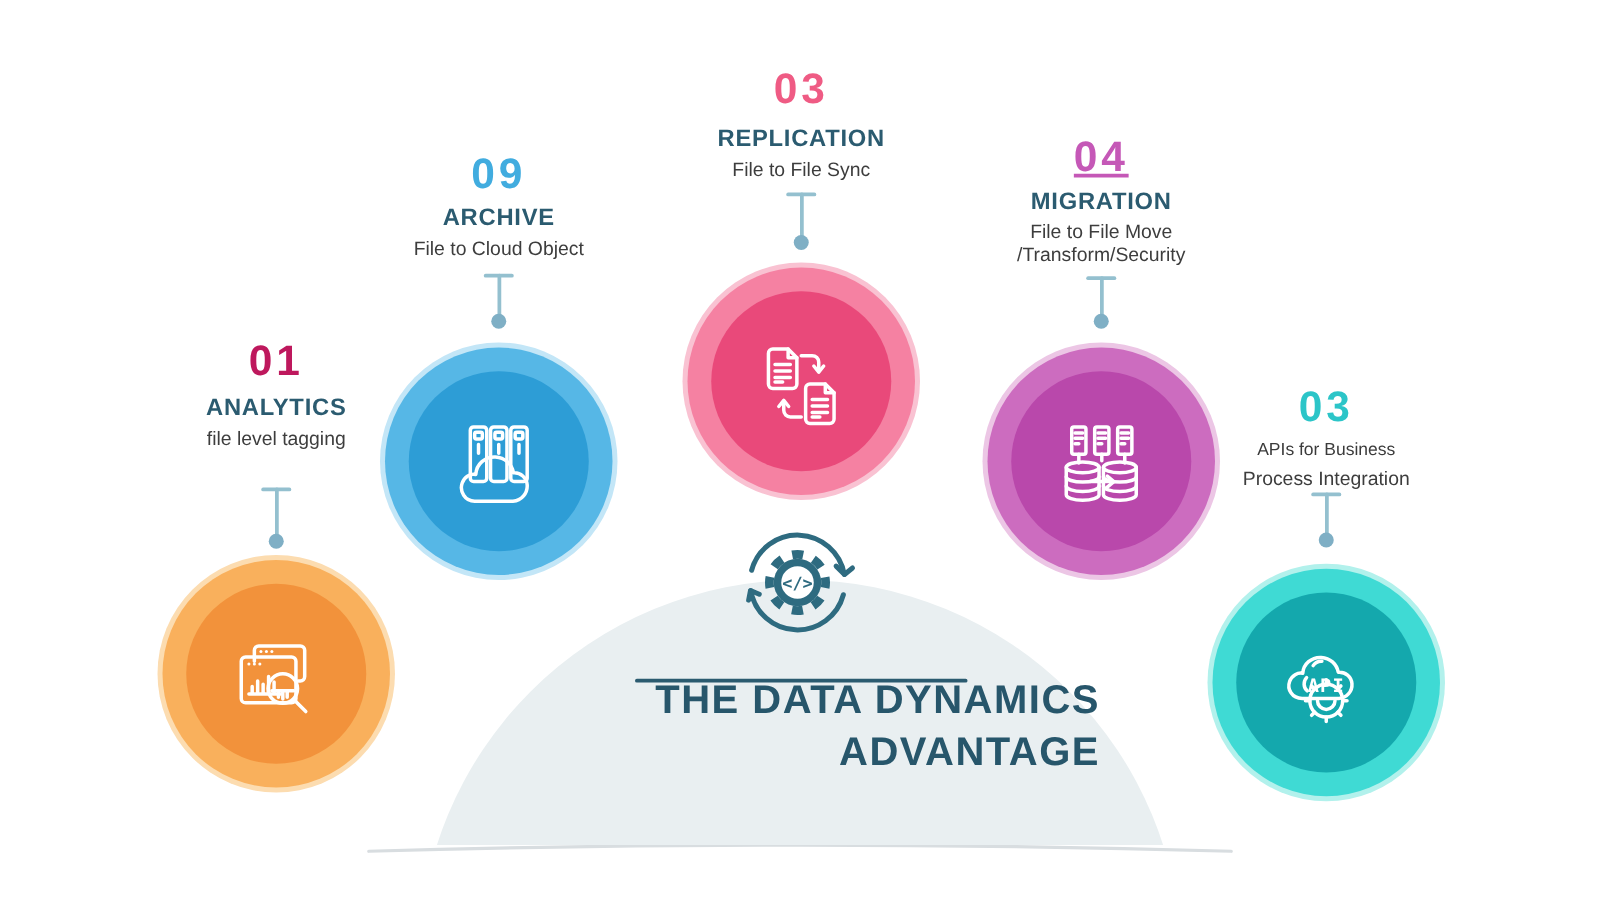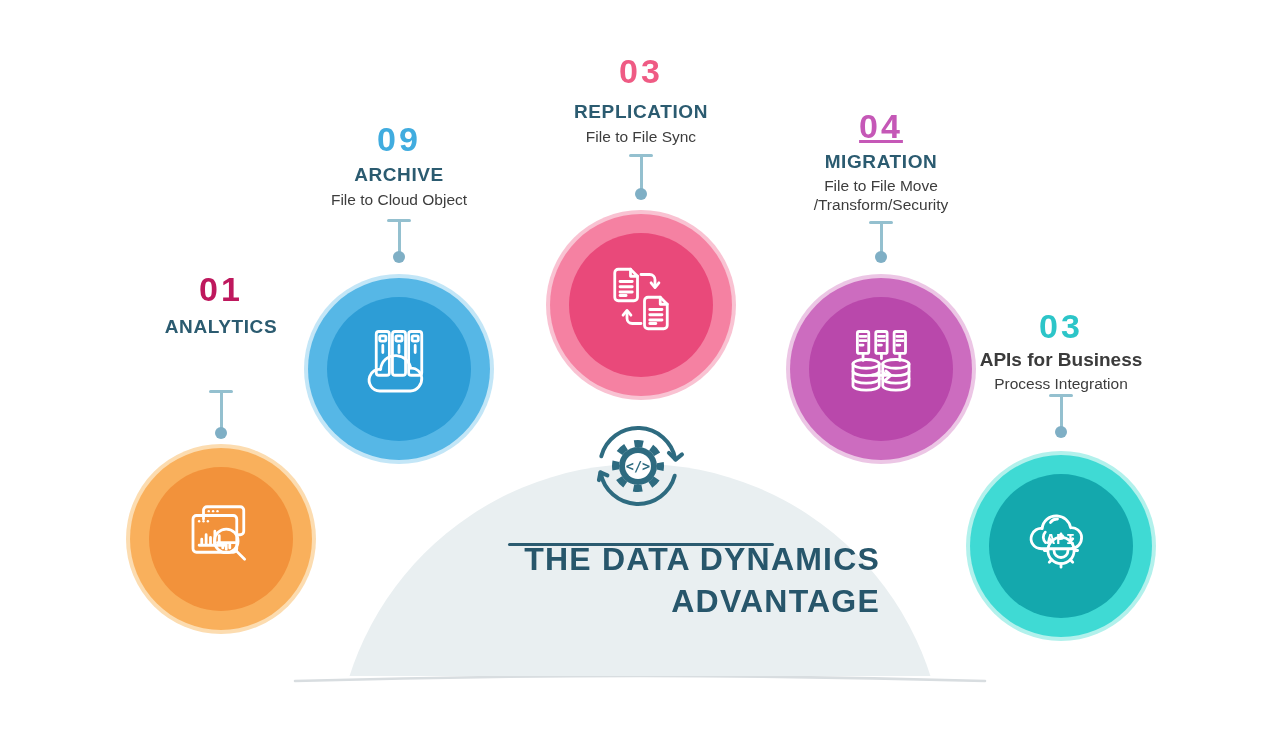--- a/index.html
+++ b/index.html
@@ -14,35 +14,35 @@
   .num {
     position:absolute; width:240px; text-align:center;
     font-size:34px; font-weight:800; letter-spacing:3px; line-height:34px;
   }
   .step-title {
     position:absolute; width:260px; text-align:center;
     font-size:19px; font-weight:700; letter-spacing:.6px; line-height:22px;
   }
   .step-title-dark {
     position:absolute; width:260px; text-align:center;
-    font-size:19px; font-weight:700; line-height:19px;
+    font-size:14px; font-weight:400; line-height:19px;
   }
   .desc {
     position:absolute; width:260px; text-align:center;
     font-size:15.5px; line-height:19px;
   }
   
   .tbar { position:absolute; width:24px; height:3px; border-radius:2px; }
   .vline { position:absolute; width:3px; border-radius:2px; }
   .dot  { position:absolute; width:12px; height:12px; border-radius:50%; }
   
   .halo { position:absolute; border-radius:50%; width:190px; height:190px; }
   .ring { position:absolute; border-radius:50%; left:4px; top:4px; right:4px; bottom:4px; }
   .core { position:absolute; border-radius:50%; left:23px; top:23px; right:23px; bottom:23px; }
-  .cicon { position:absolute; left:53px; top:47px; width:84px; height:84px;text-decoration:underline; }
+  .cicon { position:absolute; left:53px; top:57px; width:84px; height:84px;text-decoration:underline; }
   .cicon svg { width:84px; height:84px; display:block; }
   
   .dome-wrap { position:absolute; left:335px; top:464px; width:610px; height:212px; overflow:hidden; }
   .dome { position:absolute; left:0; top:0; width:610px; height:610px; border-radius:50%; }
   .divider { position:absolute; left:508px; top:543px; width:266px; height:3px; border-radius:2px; }
   .main-title { position:absolute; left:400px; top:538px; width:480px; text-align:right;
     font-size:32px; font-weight:700; letter-spacing:1.2px; line-height:42px; }
   .center-icon { position:absolute; left:586px; top:411px; width:104px; height:104px; }
   .line-art { fill:none; stroke:#ffffff; stroke-width:3.2; stroke-linecap:round; stroke-linejoin:round; }
 </style>
@@ -75,20 +75,21 @@
   <div class="divider" style="background: rgb(43, 91, 112);"></div>
   <div class="main-title" style="color: rgb(39, 86, 107);">
     <div>THE DATA DYNAMICS</div>
     <div>ADVANTAGE</div>
   </div>
 
   <div>
     <div class="num" style="left: 101px; top: 272px; color: #be185d;">01</div>
     <div class="step-title" style="left: 91px; top: 316px; color: rgb(43, 91, 112);">ANALYTICS</div>
     <div class="desc" style="left: 91px; top: 342px; color: rgb(61, 61, 61);">
+      <div>file level tagging</div>
     </div>
     <div class="tbar" style="left: 209px; top: 390px; background: rgb(148, 192, 207);"></div>
     <div class="vline" style="left: 219.5px; top: 390px; height: 40px; background: rgb(148, 192, 207);"></div>
     <div class="dot" style="left: 215px; top: 427px; background: rgb(127, 175, 197);"></div>
     <div class="halo" style="left: 126px; top: 444px; background: rgb(252, 220, 176);">
       <div class="ring" style="background: rgb(249, 176, 92);"></div>
       <div class="core" style="background: rgb(242, 146, 59);"></div>
       <div class="cicon">
         <svg viewBox="0 0 96 96" style="color: rgb(242, 146, 59);">
           <path class="line-art" d="M28 32 V22 a4 4 0 0 1 4 -4 h38 a4 4 0 0 1 4 4 v24 a4 4 0 0 1 -4 4 h-2"></path>

